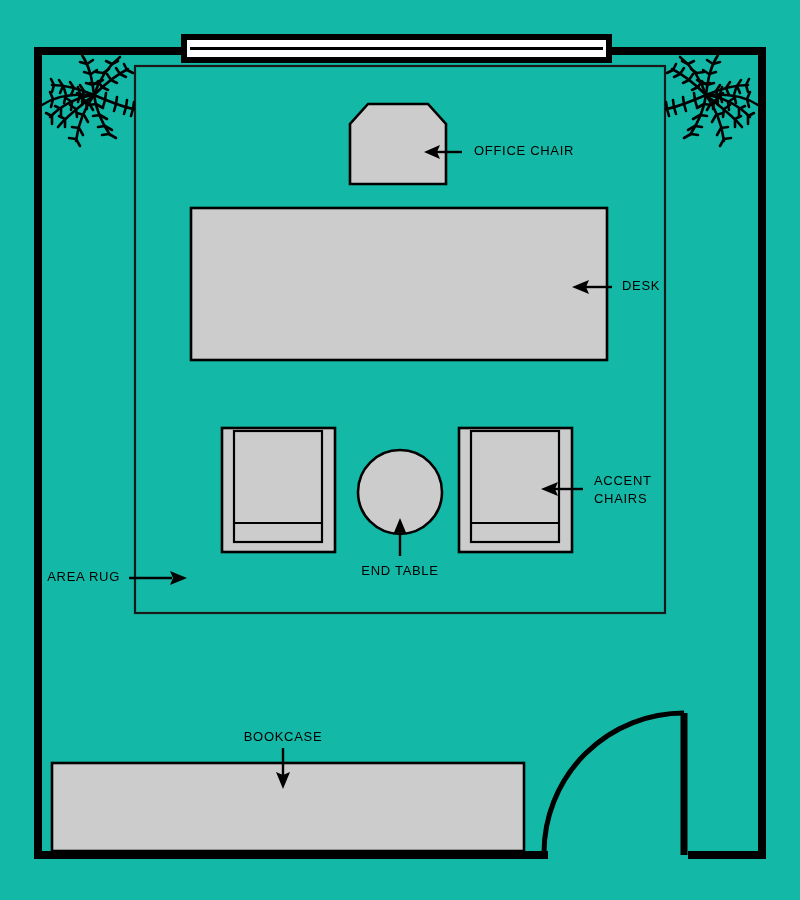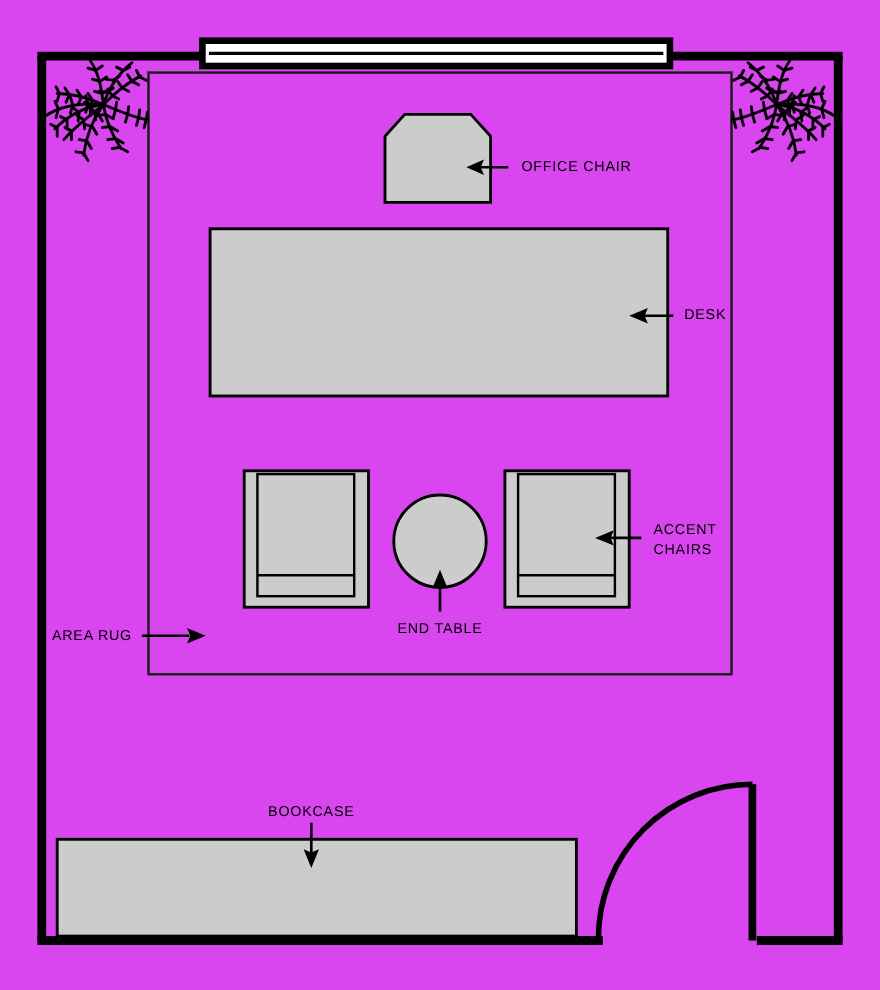--- a/index.html
+++ b/index.html
@@ -8,21 +8,21 @@
     padding: 0;
     background: #ffffff;
   }
   body {
     font-family: "Liberation Sans", sans-serif;
   }
   #floorplan-root {
     position: relative;
     width: 800px;
     height: 900px;
-    background: #d946ef;
+    background: #14b8a6;
     overflow: hidden;
   }
   #floorplan-svg {
     display: block;
     width: 800px;
     height: 900px;
   }
   .wall { fill: none; stroke: #000000; stroke-width: 8; }
   .wall-door-panel { fill: none; stroke: #000000; stroke-width: 7; }
   .door-arc { fill: none; stroke: #000000; stroke-width: 5; }

